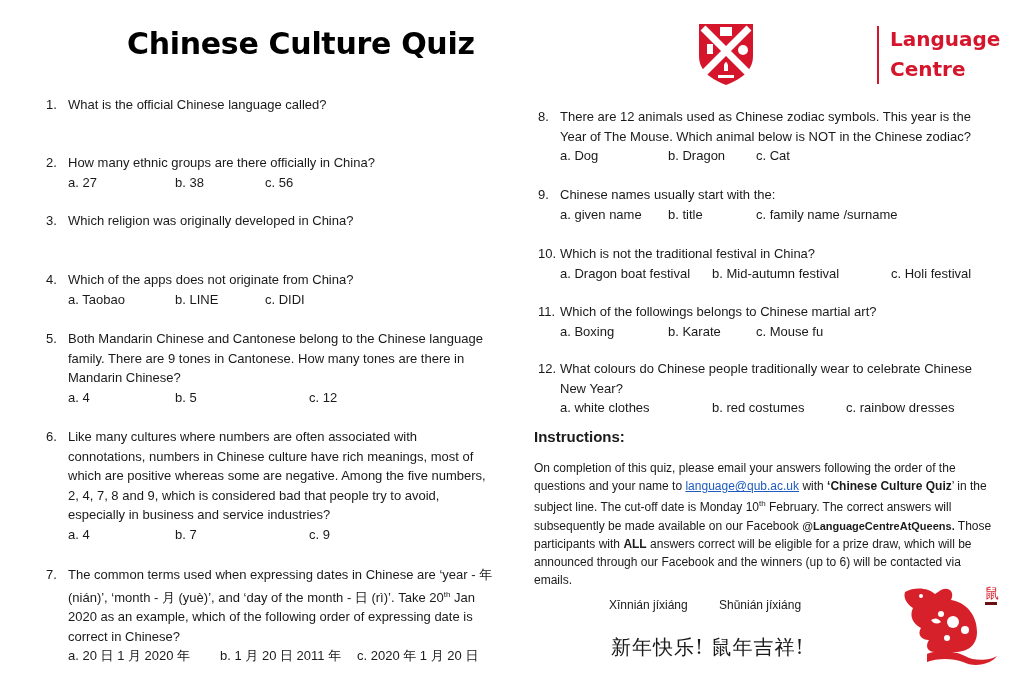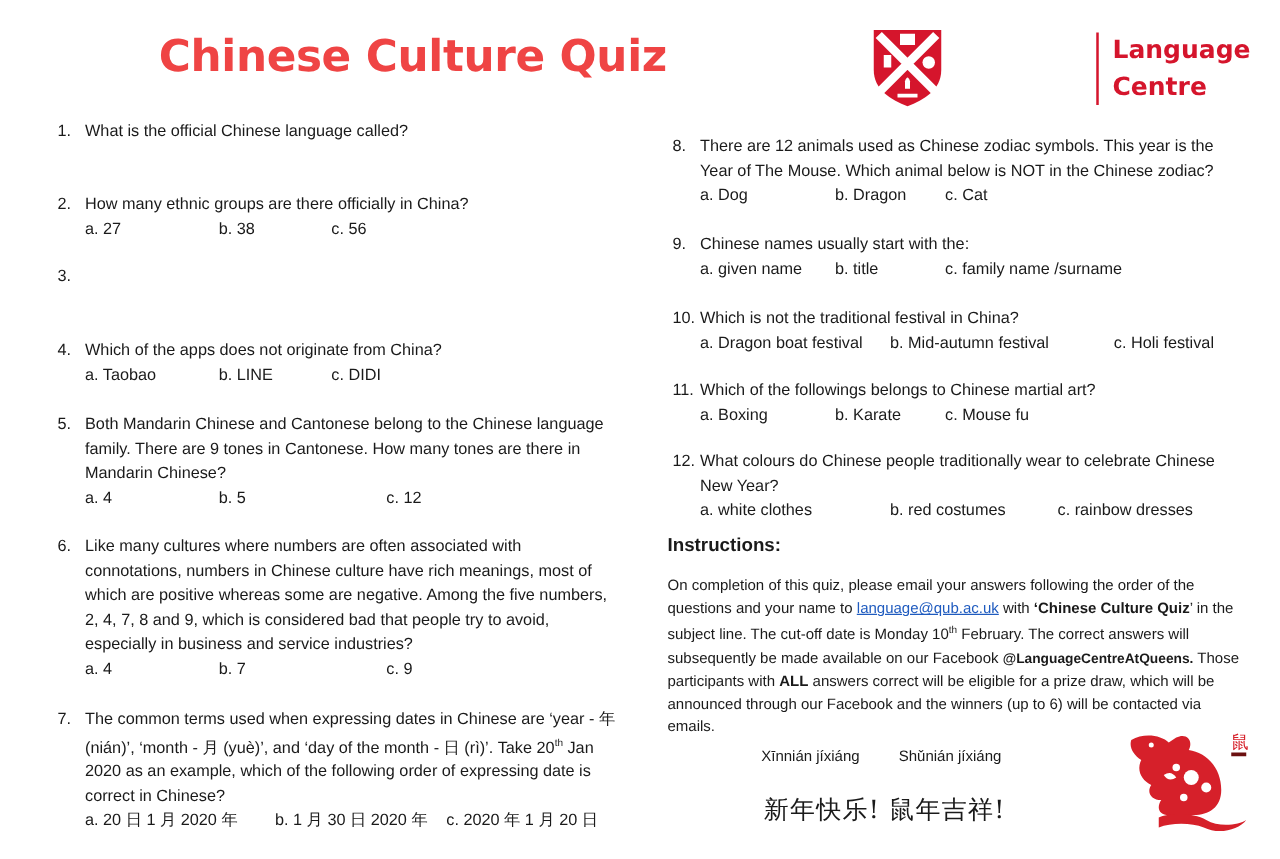--- a/index.html
+++ b/index.html
@@ -2,21 +2,21 @@
 <html><head>
   <meta charset="utf-8">
   <style>
     * { margin: 0; padding: 0; box-sizing: border-box; }
     html, body { width: 1024px; height: 687px; background: #ffffff; overflow: hidden; }
     body { position: relative; font-family: "Liberation Sans", "DejaVu Sans", sans-serif; color: #1a1a1a; }
 
     .title {
       position: absolute; left: 127px; top: 26px;
       font-family: "DejaVu Sans", sans-serif; font-weight: bold;
-      font-size: 35px; color: #ef4444; letter-spacing: -0.3px;
+      font-size: 30px; color: #000000; letter-spacing: -0.3px;
     }
 
     
     .logo { position: absolute; left: 697px; top: 22px; width: 300px; height: 66px; }
     .shield { position: absolute; left: 0; top: 0; width: 58px; height: 64px; }
     .qub-text { position: absolute; left: 66px; top: 2px; color: #d5152c; font-family: "DejaVu Sans", sans-serif; font-weight: bold; line-height: 16px; }
     .qub-text .l1, .qub-text .l2 { font-size: 16px; letter-spacing: -0.5px; display:block; }
     .qub-text .l3 { font-size: 15px; font-weight: normal; display:block; letter-spacing: -0.3px; }
     .logo-divider { position: absolute; left: 180px; top: 4px; width: 2px; height: 58px; background: #d5152c; }
     .lc-text { position: absolute; left: 193px; top: 2px; color: #d5152c; font-family: "DejaVu Sans", sans-serif; font-weight: bold; font-size: 20px; line-height: 30px; }
@@ -77,20 +77,21 @@
     <div class="text">How many ethnic groups are there officially in China?</div>
     <div class="opts">
       <span style="left:0">a.  27</span>
       <span style="left:107px">b. 38</span>
       <span style="left:197px">c. 56</span>
     </div>
   </div>
 
   <div class="q" style="top:211px">
     <span class="num">3.</span>
+    <div class="text">Which religion was originally developed in China?</div>
   </div>
 
   <div class="q" style="top:270px">
     <span class="num">4.</span>
     <div class="text">Which of the apps does not originate from China?</div>
     <div class="opts">
       <span style="left:0">a.  Taobao</span>
       <span style="left:107px">b. LINE</span>
       <span style="left:197px">c. DIDI</span>
     </div>
@@ -114,21 +115,21 @@
       <span style="left:107px">b. 7</span>
       <span style="left:241px">c. 9</span>
     </div>
   </div>
 
   <div class="q" style="top:565px">
     <span class="num">7.</span>
     <div class="text cjk" style="font-family:'Liberation Sans', 'DejaVu Sans', sans-serif"><span>The common terms used when expressing dates in Chinese are ‘year - 年 (nián)’, ‘month - 月 (yuè)’, and ‘day of the month - 日 (rì)’. Take 20</span><sup style="font-size:8px">th</sup><span> Jan 2020 as an example, which of the following order of expressing date is correct in Chinese?</span></div>
     <div class="opts">
       <span style="left:0">a. 20 日 1 月 2020 年</span>
-      <span style="left:152px">b. 1 月 30 日 2020 年</span>
+      <span style="left:152px">b. 1 月 20 日 2011 年</span>
       <span style="left:289px">c. 2020 年 1 月 20 日</span>
     </div>
   </div>
 </div>
 
 <div class="right-col">
   <div class="q" style="top:107px">
     <span class="num">8.</span>
     <div class="text">There are 12 animals used as Chinese zodiac symbols. This year is the Year of The Mouse. Which animal below is NOT in the Chinese zodiac?</div>
     <div class="opts">

